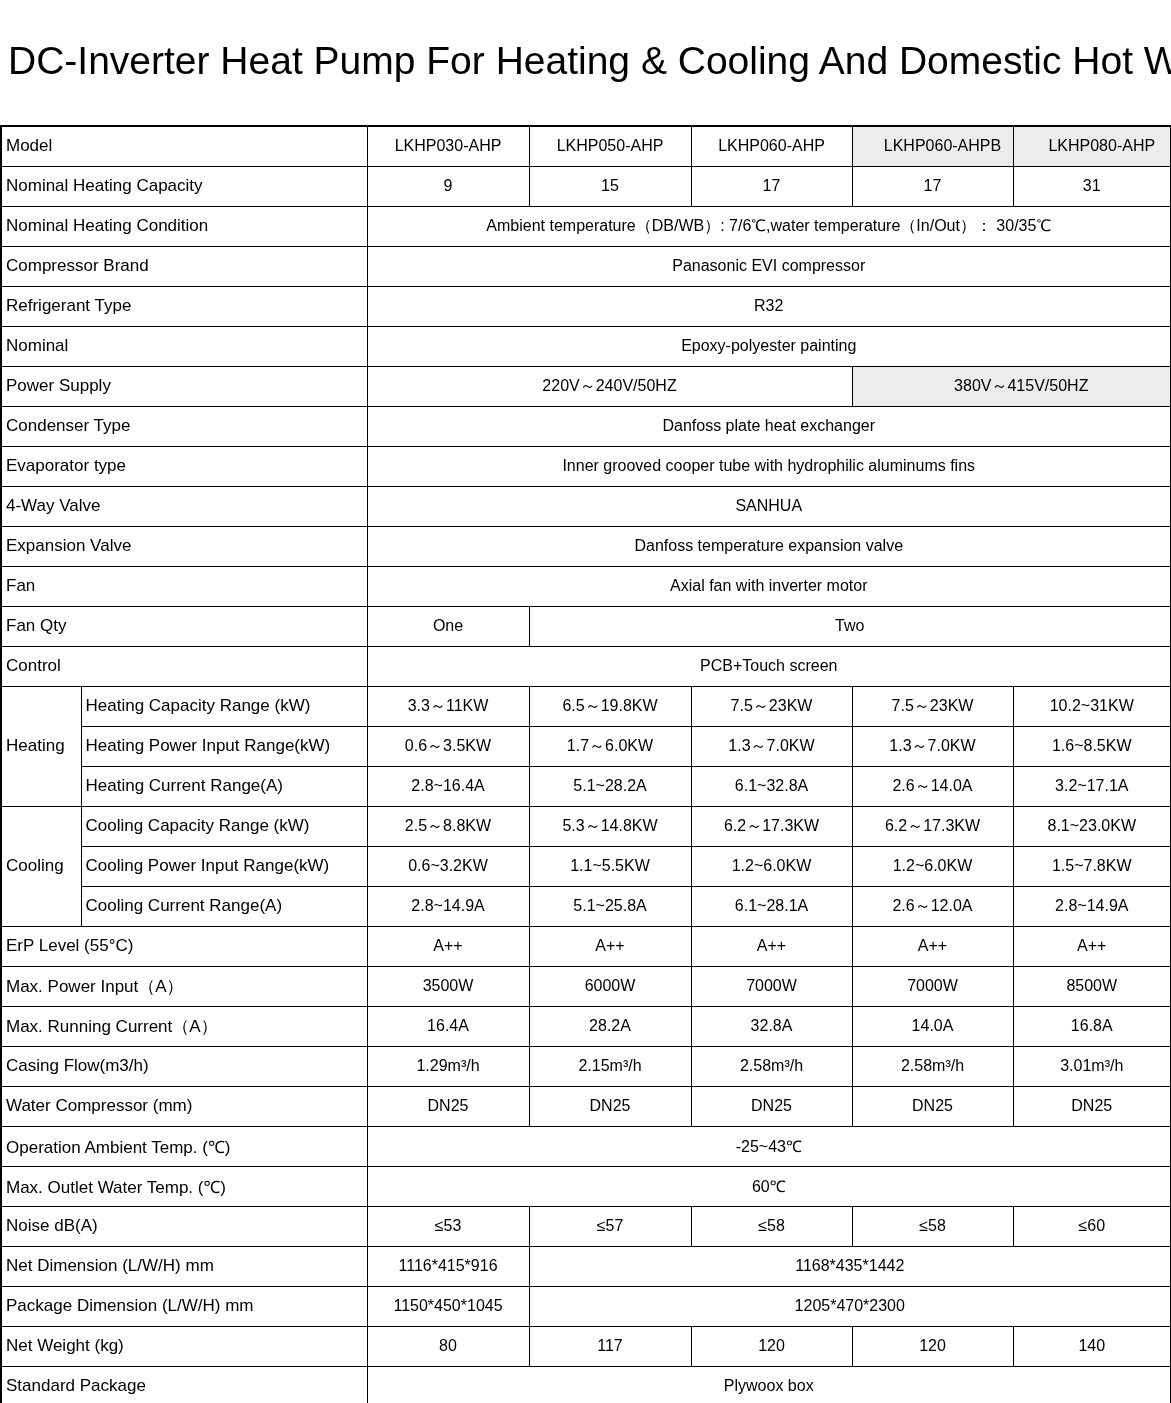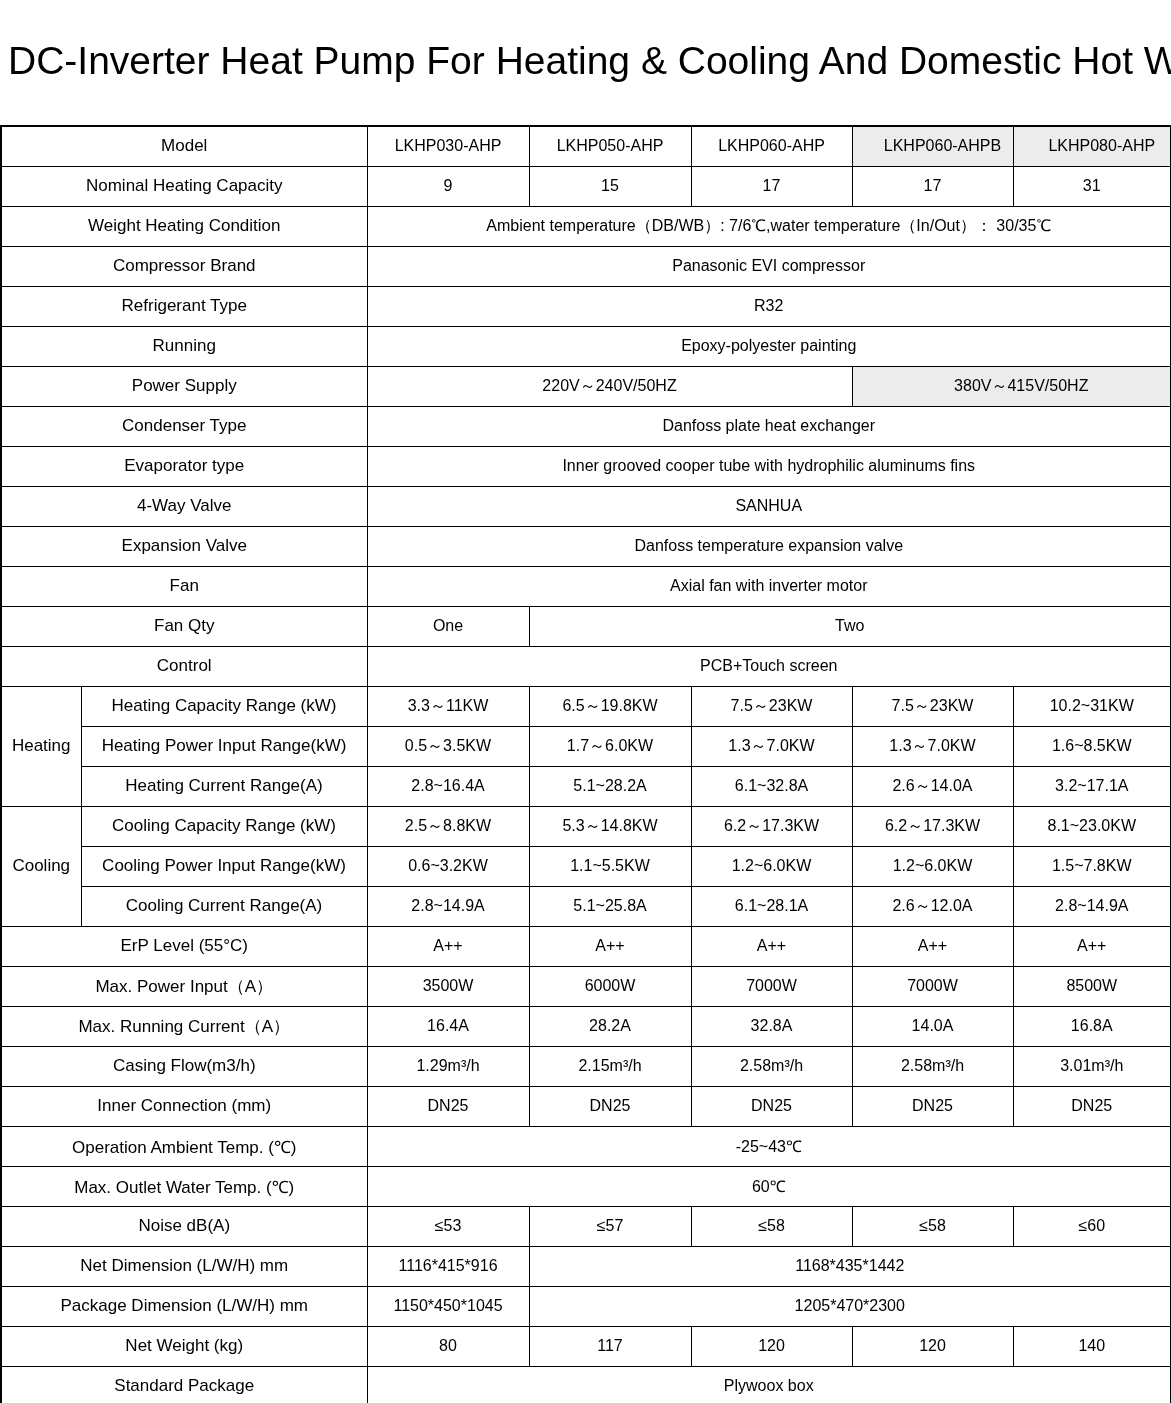--- a/index.html
+++ b/index.html
@@ -42,21 +42,21 @@
   table.spec-table td {
     border: 1px solid #000;
     text-align: center;
     vertical-align: middle;
     font-size: 16px;
     padding: 0 4px;
     overflow: hidden;
     background: #ffffff;
   }
   table.spec-table td.label {
-    text-align: center;
+    text-align: left;
     font-size: 17px;
   }
   table.spec-table td.gray {
     background: var(--highlight-bg, #ececec);
     padding-left: 24px;
   }
 </style>
 </head>
 <body>
 
@@ -84,33 +84,33 @@
         </tr>
         <tr>
           <td colspan="2" class="label">Nominal Heating Capacity</td>
           <td>9</td>
           <td>15</td>
           <td>17</td>
           <td>17</td>
           <td>31</td>
         </tr>
         <tr>
-          <td colspan="2" class="label">Weight Heating Condition</td>
+          <td colspan="2" class="label">Nominal Heating Condition</td>
           <td colspan="5">Ambient temperature（DB/WB）: 7/6℃,water temperature（In/Out）： 30/35℃</td>
         </tr>
         <tr>
           <td colspan="2" class="label">Compressor Brand</td>
           <td colspan="5">Panasonic EVI compressor</td>
         </tr>
         <tr>
           <td colspan="2" class="label">Refrigerant Type</td>
           <td colspan="5">R32</td>
         </tr>
         <tr>
-          <td colspan="2" class="label">Running</td>
+          <td colspan="2" class="label">Nominal</td>
           <td colspan="5">Epoxy-polyester painting</td>
         </tr>
         <tr>
           <td colspan="2" class="label">Power Supply</td>
           <td colspan="3">220V～240V/50HZ</td>
           <td colspan="2" class="gray">380V～415V/50HZ</td>
         </tr>
         <tr>
           <td colspan="2" class="label">Condenser Type</td>
           <td colspan="5">Danfoss plate heat exchanger</td>
@@ -144,21 +144,21 @@
           <td rowspan="3" class="label group">Heating</td>
           <td class="label">Heating Capacity Range (kW)</td>
           <td>3.3～11KW</td>
           <td>6.5～19.8KW</td>
           <td>7.5～23KW</td>
           <td>7.5～23KW</td>
           <td>10.2~31KW</td>
         </tr>
         <tr>
           <td class="label">Heating Power Input Range(kW)</td>
-          <td>0.5～3.5KW</td>
+          <td>0.6～3.5KW</td>
           <td>1.7～6.0KW</td>
           <td>1.3～7.0KW</td>
           <td>1.3～7.0KW</td>
           <td>1.6~8.5KW</td>
         </tr>
         <tr>
           <td class="label">Heating Current Range(A)</td>
           <td>2.8~16.4A</td>
           <td>5.1~28.2A</td>
           <td>6.1~32.8A</td>
@@ -216,21 +216,21 @@
         </tr>
         <tr>
           <td colspan="2" class="label">Casing Flow(m3/h)</td>
           <td>1.29m³/h</td>
           <td>2.15m³/h</td>
           <td>2.58m³/h</td>
           <td>2.58m³/h</td>
           <td>3.01m³/h</td>
         </tr>
         <tr>
-          <td colspan="2" class="label">Inner Connection (mm)</td>
+          <td colspan="2" class="label">Water Compressor (mm)</td>
           <td>DN25</td>
           <td>DN25</td>
           <td>DN25</td>
           <td>DN25</td>
           <td>DN25</td>
         </tr>
         <tr>
           <td colspan="2" class="label">Operation Ambient Temp. (℃)</td>
           <td colspan="5">-25~43℃</td>
         </tr>

